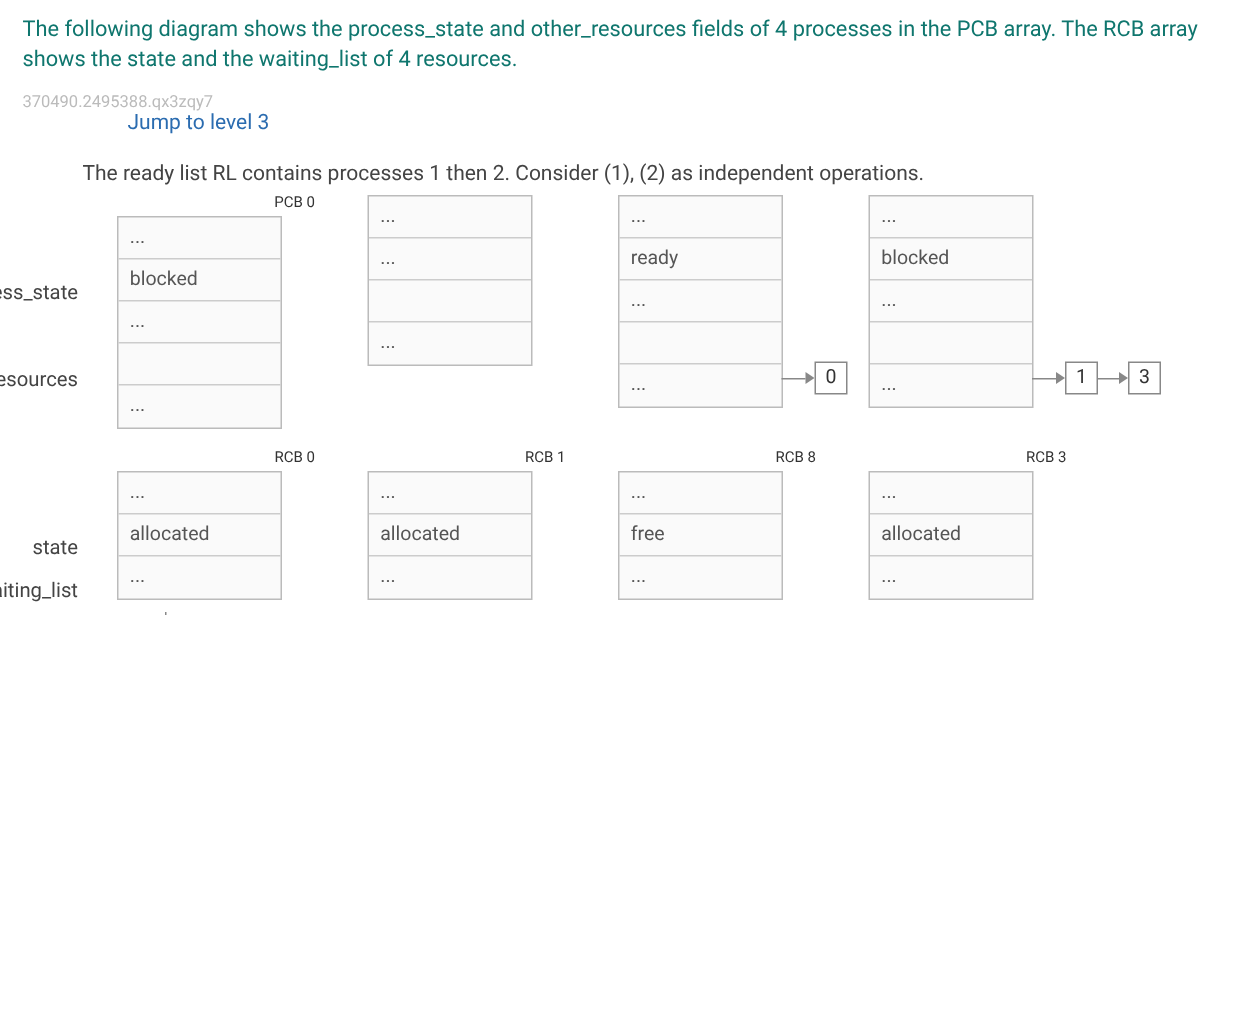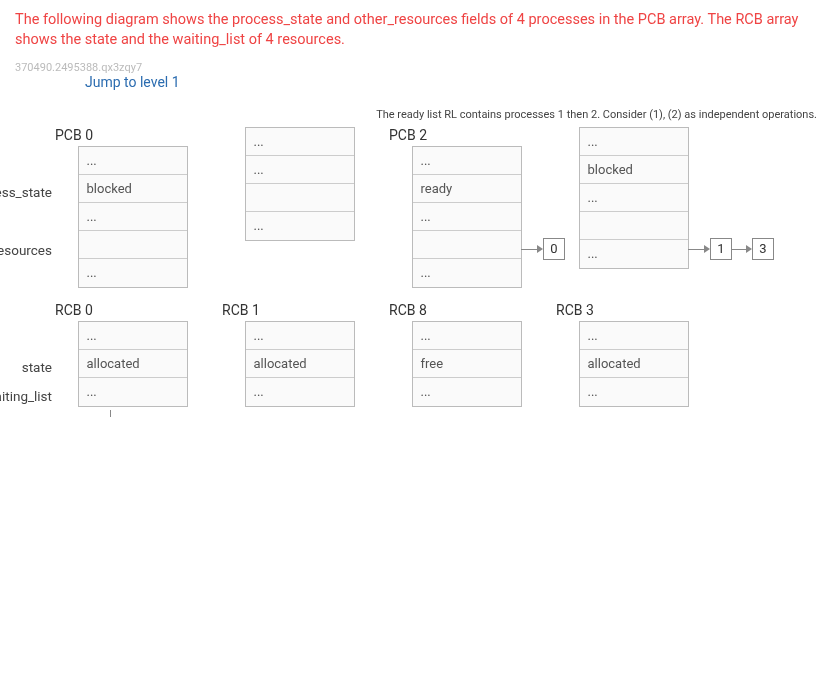--- a/index.html
+++ b/index.html
@@ -4,31 +4,31 @@
   <style>
     * { box-sizing: border-box; margin: 0; padding: 0; }
     body {
       font-family: -apple-system, BlinkMacSystemFont, "Segoe UI", Roboto, Arial, sans-serif;
       font-size: 14px;
       color: #333;
       padding: 10px 15px;
       width: 832px;
       background: #fff;
     }
-    .intro { font-size: 14.5px; color: #ef4444; line-height: 1.4; margin-bottom: 10px; }
+    .intro { font-size: 14.5px; color: #0f766e; line-height: 1.4; margin-bottom: 10px; }
     .meta { font-size: 11px; color: #bbb; }
     .jump-link { color: #2b6cb0; font-size: 14px; margin-left: 70px; margin-bottom: 18px; display: inline-block; }
-    .instruction { font-size: 11px; color: #444; margin-bottom: 6px; margin-left: 40px; text-align: right; }
+    .instruction { font-size: 14px; color: #444; margin-bottom: 6px; margin-left: 40px; }
 
     .diagram-area { position: relative; margin-left: 40px; }
     .pcb-section, .rcb-section { position: relative; }
 
     .blocks-row { display: flex; }
     .block-col { width: 155px; margin-right: 12px; position: relative; }
-    .block-title { text-align: left; font-size: 14px; color: #333; margin-bottom: 3px; }
+    .block-title { text-align: right; font-size: 10px; color: #333; margin-bottom: 3px; }
     .block-table { border: 1px solid #bbb; width: 110px; margin: 0 auto; background: #fafafa; }
     .block-cell {
       border-bottom: 1px solid #ccc;
       padding: 5px 8px;
       font-size: 13px;
       color: #555;
       min-height: 28px;
       display: flex;
       align-items: center;
       word-break: break-word;
@@ -64,21 +64,21 @@
     .rcb-section .block-table { width: 110px; }
     .rcb-section .row-labels { left: -85px; top: 22px; width: 90px; }
   </style>
 </head>
 <body>
 
 
 
 <div class="intro">The following diagram shows the process_state and other_resources fields of 4 processes in the PCB array. The RCB array shows the state and the waiting_list of 4 resources.</div>
 <div class="meta">370490.2495388.qx3zqy7</div>
-<a class="jump-link">Jump to level 1</a>
+<a class="jump-link">Jump to level 3</a>
 <div class="instruction">The ready list RL contains processes 1 then 2. Consider (1), (2) as independent operations.</div>
 
 <div class="diagram-area">
 
   <div class="pcb-section">
     <div class="row-labels">
       <div class="row-label"></div>
       <div class="row-label">process_state</div>
       <div class="row-label"></div>
       <div class="row-label">other_resources</div>
@@ -101,21 +101,20 @@
       <div class="block-col">
         <div class="block-table">
           <div class="block-cell">...</div>
           <div class="block-cell">...</div>
           <div class="block-cell"></div>
           <div class="block-cell">...</div>
         </div>
       </div>
 
       <div class="block-col">
-        <div class="block-title">PCB 2</div>
         <div class="block-table">
           <div class="block-cell">...</div>
           <div class="block-cell">ready</div>
           <div class="block-cell">...</div>
           <div class="block-cell"></div>
           <div class="block-cell">...</div>
         </div>
 
         <div class="line-h" style="left:132px; top:122px; width:16px;"></div>
         <div class="arrowhead" style="left:148px; top:118.5px;"></div>

